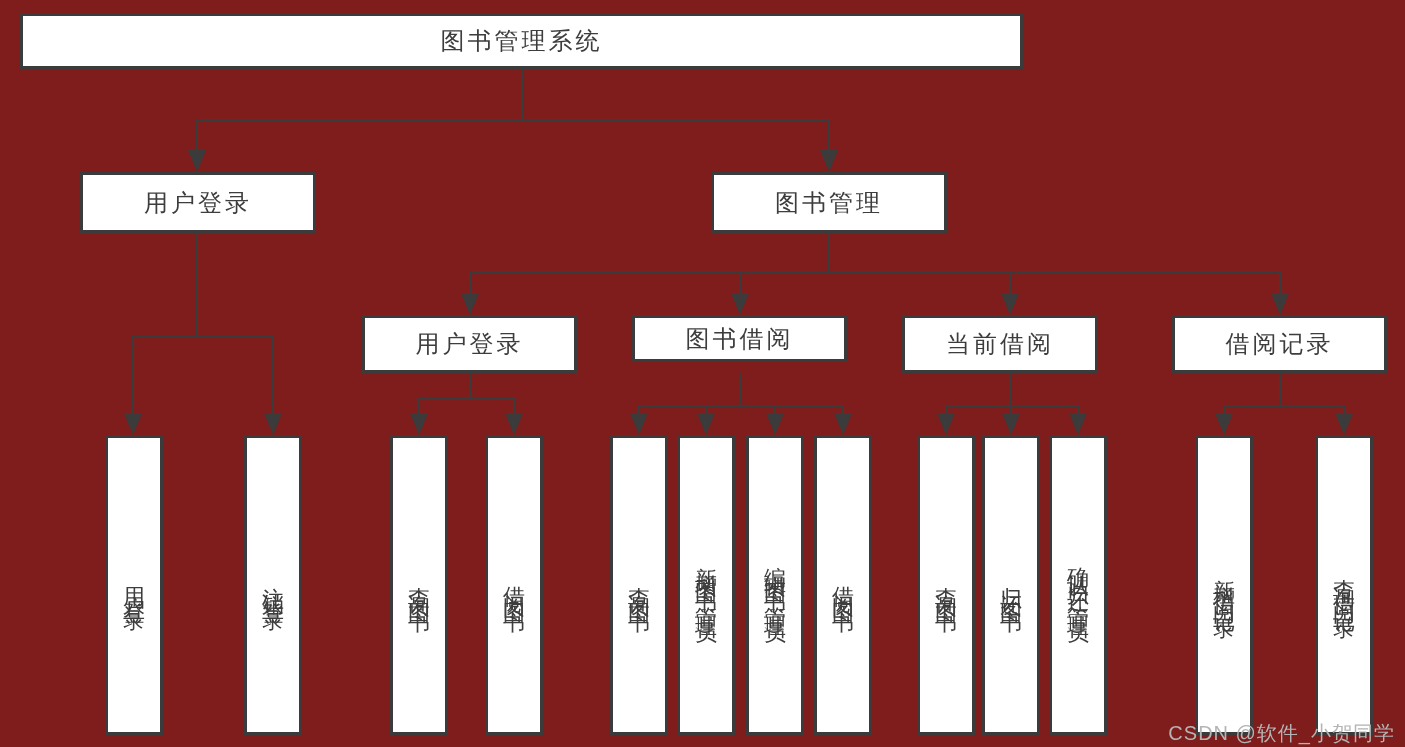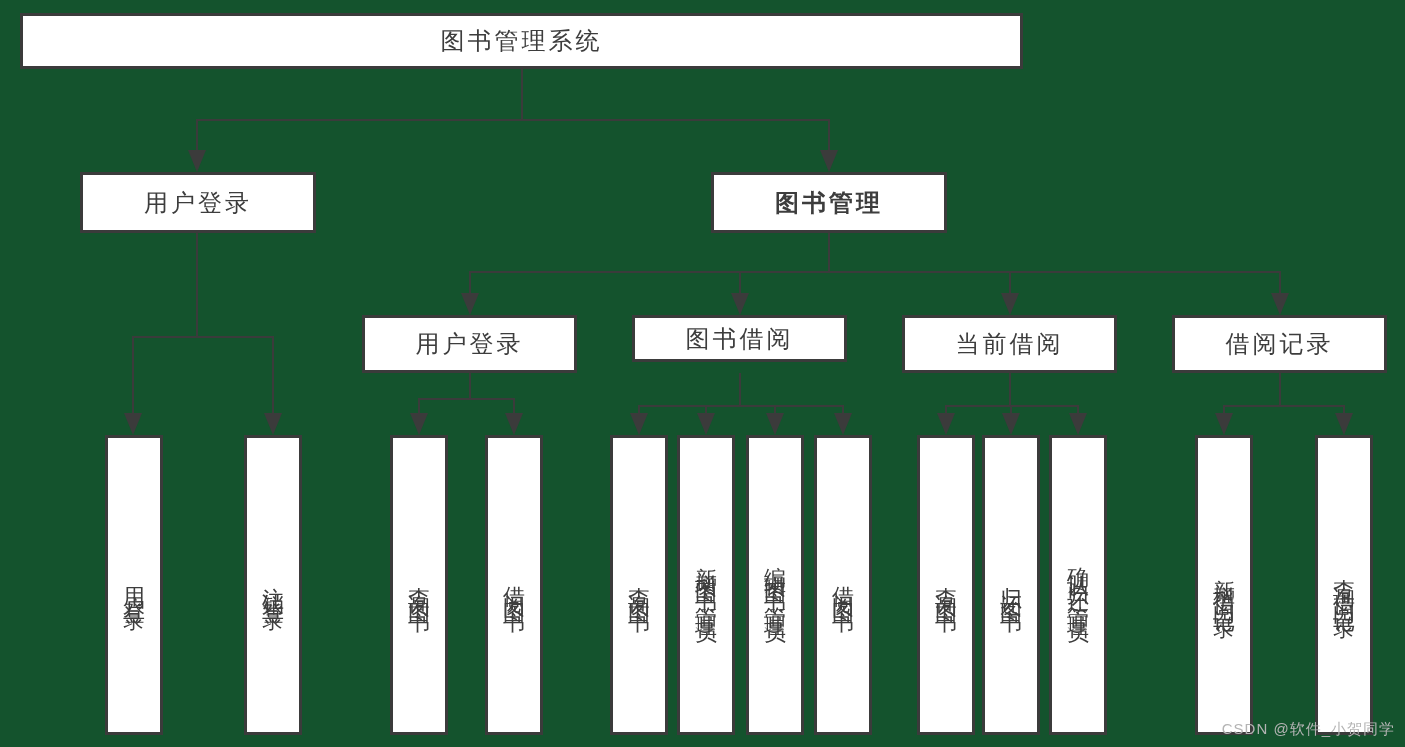--- a/index.html
+++ b/index.html
@@ -2,21 +2,21 @@
 <html><head>
 <meta charset="utf-8">
 <style>
   :root{
     --line:#3b3b3b;
     --text:#3d3d3d;
     --fill:#ffffff;
   }
   *{box-sizing:border-box;margin:0;padding:0;}
   body{background:#ffffff;font-family:"Liberation Sans",sans-serif;}
-  .canvas{position:relative;width:1405px;height:747px;background:#14532d;overflow:hidden;}
+  .canvas{position:relative;width:1405px;height:747px;background:#7f1d1d;overflow:hidden;}
 
   .box{
     position:absolute;
     background:var(--fill);
     border:3px solid var(--line);
     display:flex;align-items:center;justify-content:center;
     color:var(--text);
   }
   .hbox{font-size:24px;letter-spacing:3px;white-space:nowrap;}
   .vbox{width:58px;height:300px;top:435px;}
@@ -35,51 +35,51 @@
 
   .arrow{
     position:absolute;width:0;height:0;
     border-left:9px solid transparent;
     border-right:9px solid transparent;
     border-top:22px solid var(--line);
   }
 
   .watermark{
     position:absolute;
-    right:10px;bottom:8px;
-    font-size:15px;
+    right:10px;bottom:0;
+    font-size:20px;
     color:#b4b4b4;
     letter-spacing:1px;
     z-index:5;
     white-space:nowrap;
   }
 </style>
 </head>
 <body>
 
 <div class="canvas">
 
   <div class="box hbox" style="left:20px;top:13px;width:1003px;height:56px;">
     <span>图书管理系统</span>
   </div>
 
   <div class="box hbox" style="left:80px;top:172px;width:236px;height:61px;">
     <span>用户登录</span>
   </div>
-  <div class="box hbox" style="left:711px;top:172px;width:236px;height:61px;font-weight:bold;">
+  <div class="box hbox" style="left:711px;top:172px;width:236px;height:61px;">
     <span>图书管理</span>
   </div>
 
   <div class="box hbox" style="left:362px;top:315px;width:215px;height:58px;">
     <span>用户登录</span>
   </div>
   <div class="box hbox" style="left:632px;top:315px;width:215px;height:47px;">
     <span>图书借阅</span>
   </div>
-  <div class="box hbox" style="left:902px;top:315px;width:215px;height:58px;">
+  <div class="box hbox" style="left:902px;top:315px;width:196px;height:58px;">
     <span>当前借阅</span>
   </div>
   <div class="box hbox" style="left:1172px;top:315px;width:215px;height:58px;">
     <span>借阅记录</span>
   </div>
 
   <div class="box vbox" style="left:105px;">
     <span>用户登录</span>
   </div>
   <div class="box vbox" style="left:244px;">

